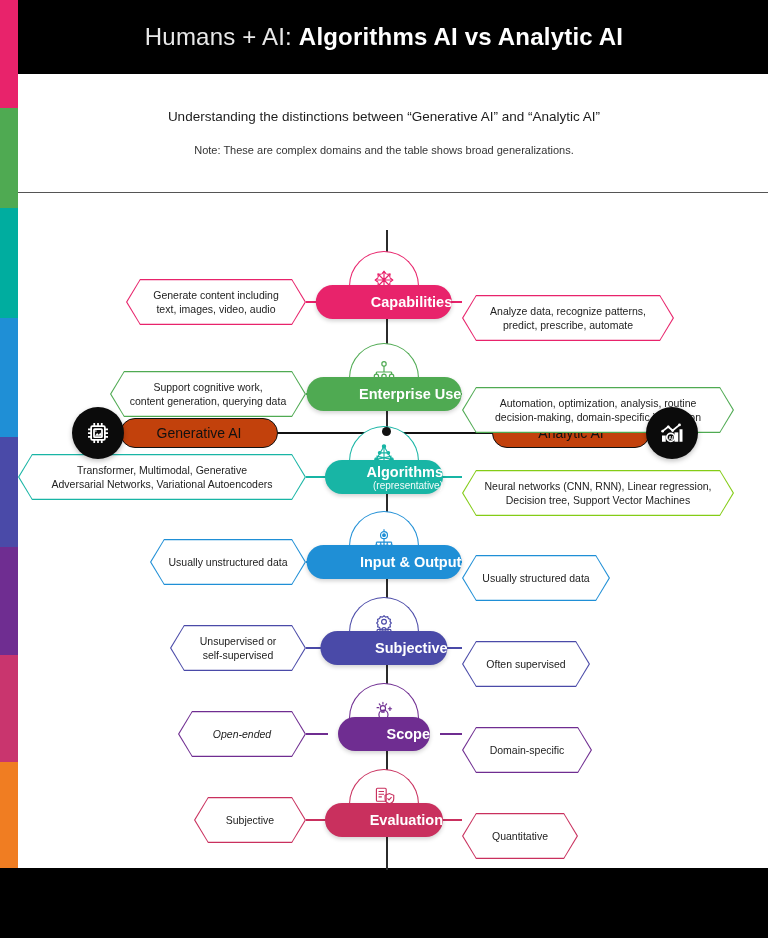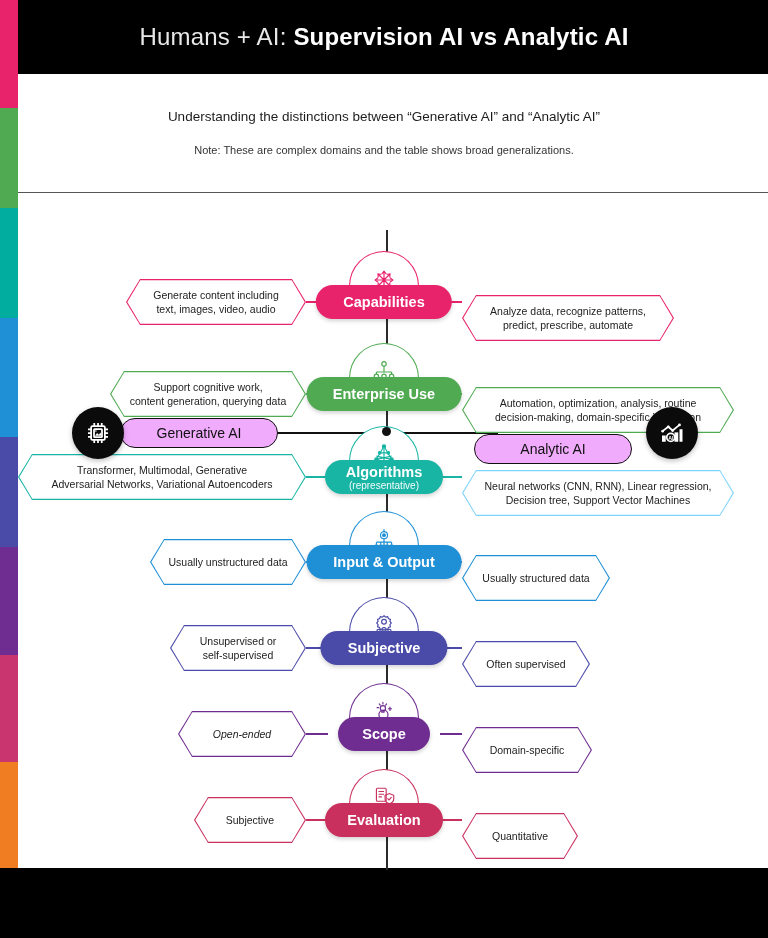--- a/index.html
+++ b/index.html
@@ -36,26 +36,26 @@
 
   
   #diagram { position:absolute; left:0; top:196px; width:768px; height:672px; }
   .spine { position:absolute; left:386px; top:34px; width:2px; height:640px; background:#2b2b2b; z-index:1; }
   .spine-dot { position:absolute; left:382px; top:231px; width:9px; height:9px;
                border-radius:50%; background:#111; z-index:4; }
 
   
   .toppill {
     position:absolute; top:222px; height:30px;
-    border:1.6px solid #111; border-radius:16px; background:#f0abfc;
+    border:1.6px solid #111; border-radius:16px; background:#c2410c;
     display:flex; align-items:center; justify-content:center;
     font-size:14px; color:#111; z-index:3;
   }
   #pill-gen { left:120px; width:158px; }
-  #pill-ana { left:474px; width:158px;margin-top:16px; }
+  #pill-ana { left:492px; width:158px; }
   .topline { position:absolute; top:236px; height:1.6px; background:#111; z-index:2; }
   #topline-l { left:276px; width:112px; }
   #topline-r { left:386px; width:112px; }
 
   .topicon {
     position:absolute; top:211px; width:52px; height:52px; border-radius:50%;
     background:#0b0b0b; display:flex; align-items:center; justify-content:center; z-index:5;
     box-shadow:0 2px 5px rgba(0,0,0,.25);
   }
   #icon-gen { left:72px; }
@@ -68,21 +68,21 @@
     position:absolute; left:50%; transform:translateX(-50%);
     width:70px; height:38px; border:1.4px solid currentColor;
     border-bottom:none; border-radius:35px 35px 0 0; bottom:13px; z-index:2;
     background:#fff;
   }
   .arch svg { position:absolute; left:50%; top:8px; transform:translateX(-50%); }
 
   .node {
     position:absolute; left:50%; transform:translateX(-50%); top:-17px;
     height:34px; border-radius:17px; color:#fff;
-    display:flex; flex-direction:column; align-items:center; justify-content:center;
+    display:flex; flex-direction:column; align-items:flex-end; justify-content:center;
     font-size:14.5px; font-weight:700; white-space:nowrap; z-index:5;
     box-shadow:0 2px 4px rgba(0,0,0,.18);
   }
   .node .sub { font-size:10px; font-weight:400; line-height:1; margin-top:1px; opacity:.95; }
 
   .hexwrap { position:absolute; top:-23px; height:46px; z-index:3; }
   .hexwrap.left  { right:462px; }
   .hexwrap.right { left:462px;margin-top:16px; }
   .hex {
     position:relative; height:46px; background:#fff;
@@ -117,21 +117,21 @@
       <div class="band" style="background: rgb(31, 143, 214); height: 119px;"></div>
       <div class="band" style="background: rgb(74, 74, 168); height: 110px;"></div>
       <div class="band" style="background: rgb(111, 45, 145); height: 108px;"></div>
       <div class="band" style="background: rgb(201, 53, 110); height: 107px;"></div>
       <div class="band" style="background: rgb(240, 125, 34); height: 106px;"></div>
     </div>
 
   <div id="header">
     <div class="title">
       <span class="light">Humans + AI:</span>
-      <span class="bold">Supervision AI vs Analytic AI</span>
+      <span class="bold">Algorithms AI vs Analytic AI</span>
     </div>
   </div>
 
   <div id="subhead">
     <div class="lede">
       <div>Understanding the distinctions between “Generative AI” and “Analytic AI”</div>
     </div>
     <div class="note">Note: These are complex domains and the table shows broad generalizations.</div>
   </div>
   <div id="rule"></div>
@@ -249,21 +249,21 @@
         <div class="connector left" style="background: rgb(24, 181, 165);"></div>
         <div class="connector right" style="background: rgb(24, 181, 165);"></div>
         <div class="hexwrap left" style="width: 288px;">
           <div class="hex" style="background: rgb(24, 181, 165); width: 288px;">
             <div class="inner">
               <span>Transformer, Multimodal, Generative<br>Adversarial Networks, Variational Autoencoders</span>
             </div>
           </div>
         </div>
         <div class="hexwrap right" style="width: 272px;">
-          <div class="hex" style="background: #7dd3fc; width: 272px;">
+          <div class="hex" style="background: #84cc16; width: 272px;">
             <div class="inner">
               <span>Neural networks (CNN, RNN), Linear regression,<br>Decision tree, Support Vector Machines</span>
             </div>
           </div>
         </div>
         <div class="node" style="background: rgb(24, 181, 165); width: 118px;">
           <span>Algorithms</span>
           <span class="sub">(representative)</span>
         </div>
       </div>

